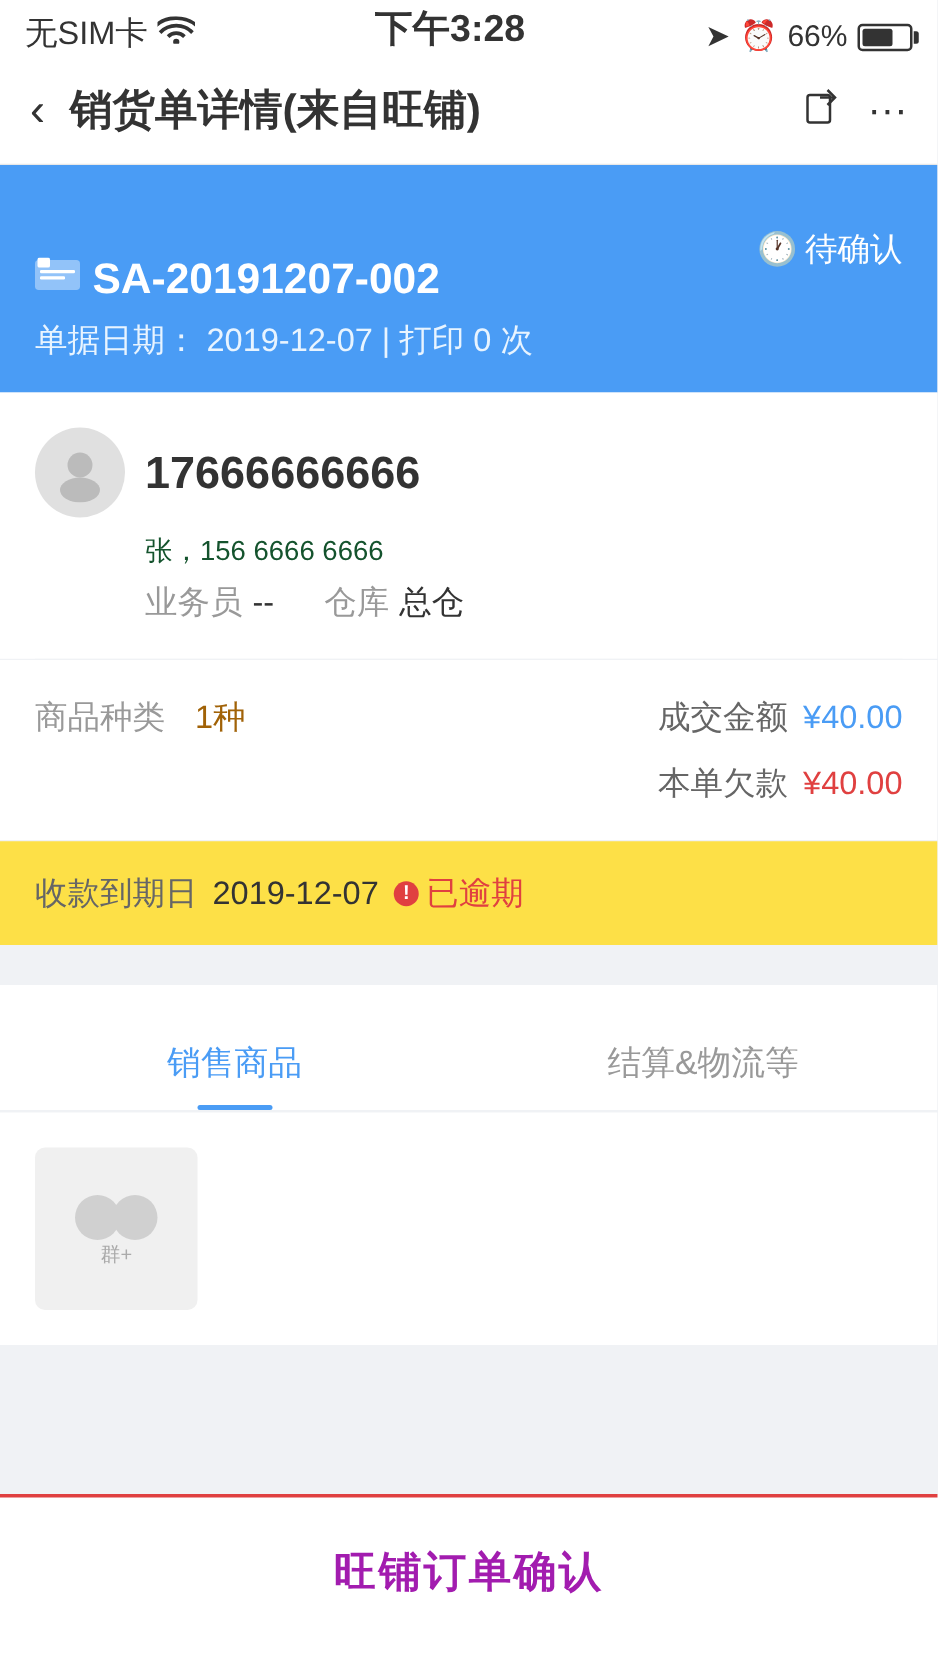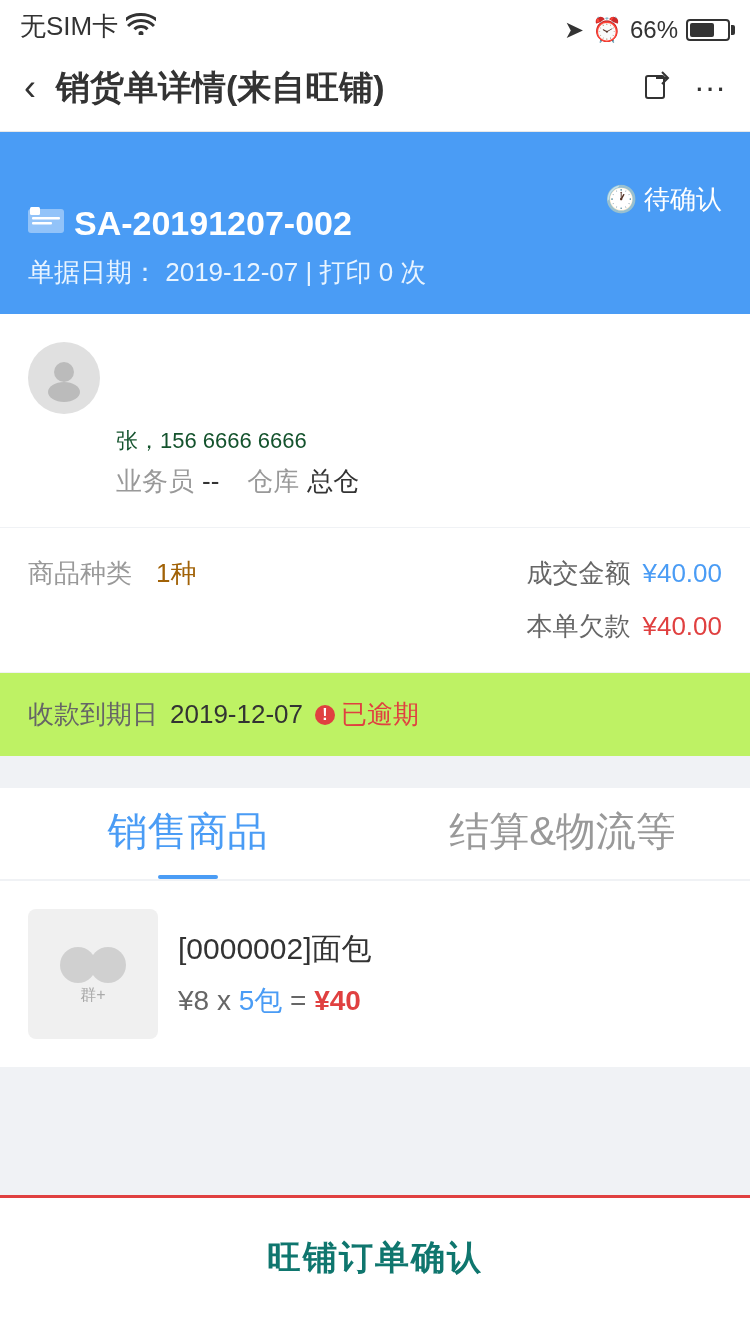--- a/index.html
+++ b/index.html
@@ -166,21 +166,21 @@
     }
     .customer-info-row {
       font-size: 22px;
       color: #14532d;
       margin-bottom: 8px;
       padding-left: 88px;
     }
     .customer-meta-row {
       display: flex;
       align-items: center;
-      gap: 28px;
+      gap: 40px;
       padding-left: 88px;
       margin-top: 0;
     }
     .meta-item {
       font-size: 26px;
       color: #666;
       display: flex;
       align-items: center;
       gap: 8px;
     }
@@ -245,21 +245,21 @@
       color: #4a9cf5;
       font-weight: 500;
     }
     .amount-value-red {
       color: #e04040;
       font-weight: 500;
     }
 
     
     .due-date-card {
-      background: #bef264;
+      background: #fde047;
       padding: 24px 28px;
       display: flex;
       align-items: center;
       gap: 12px;
       font-size: 26px;
       color: #666;
     }
     .due-date-label {
       color: #666;
     }
@@ -288,22 +288,22 @@
 
     
     .tabs-bar {
       background: #fff;
       display: flex;
       margin-top: 16px;
     }
     .tab-item {
       flex: 1;
       text-align: center;
-      padding: 16px 0 20px;
-      font-size: 40px;
+      padding: 44px 0 20px;
+      font-size: 27px;
       color: #999;
       cursor: pointer;
       position: relative;
     }
     .tab-item.active {
       color: #4a9cf5;
     }
     .tab-item.active::after {
       content: '';
       position: absolute;
@@ -382,39 +382,40 @@
       background: #fff;
       padding: 16px 28px 32px;
       border-top: 3px solid #e04040;
     }
     .confirm-btn {
       width: 100%;
       height: 88px;
       background: #fff;
       border: none;
       font-size: 34px;
-      color: #0f766e;
+      color: #a21caf;
       font-weight: 600;
       cursor: pointer;
       letter-spacing: 2px;
       text-align: center;
     }
   </style>
 </head>
 <body>
 
 <div class="status-bar">
   <div class="status-bar-left">
     <span>无SIM卡</span>
     <span>
       <svg width="30" height="22" viewBox="0 0 30 22">
           <path d="M15 18a2.5 2.5 0 1 1 0 5 2.5 2.5 0 0 1 0-5zm0-6c3 0 5.7 1.2 7.6 3.2l-2.1 2.1A7.5 7.5 0 0 0 15 15a7.5 7.5 0 0 0-5.5 2.3l-2.1-2.1A10.5 10.5 0 0 1 15 12zm0-6C20.5 6 25.4 8.3 29 12l-2.1 2.1A16.5 16.5 0 0 0 15 9a16.5 16.5 0 0 0-11.9 5.1L1 12A19.5 19.5 0 0 1 15 6zm0-6C22.7 0 29.6 3.2 34.5 8.5L32.4 10.6A22.5 22.5 0 0 0 15 3 22.5 22.5 0 0 0-2.4 10.6L-4.5 8.5A25.5 25.5 0 0 1 15 0z" fill="#333"></path>
         </svg>
     </span>
   </div>
+  <div class="status-bar-center">下午3:28</div>
   <div class="status-bar-right">
     <span>➤</span>
     <span>⏰</span>
     <span>66%</span>
     <span class="battery-icon">
       <div class="battery-fill"></div>
     </span>
   </div>
 </div>
 
@@ -459,20 +460,21 @@
 </div>
 
 <div class="customer-card">
   <div class="customer-top">
     <div class="avatar">
       <svg width="48" height="48" viewBox="0 0 48 48" fill="#bbb">
         <circle cx="24" cy="18" r="10"></circle>
         <ellipse cx="24" cy="38" rx="16" ry="10"></ellipse>
       </svg>
     </div>
+    <div class="customer-phone">17666666666</div>
   </div>
   <div class="customer-info-row">张，156 6666 6666</div>
   <div class="customer-meta-row">
     <div class="meta-item">
       <span class="meta-label">业务员</span>
       <span class="meta-value">--</span>
     </div>
     <div class="meta-item">
       <span class="meta-label">仓库</span>
       <span class="meta-value">总仓</span>
@@ -523,26 +525,20 @@
   <div class="product-item">
     <div class="product-thumb">
       <div class="product-thumb-logo">
         <svg width="90" height="70" viewBox="0 0 90 70" fill="none">
           <circle cx="30" cy="30" r="18" fill="#d0d0d0"></circle>
           <circle cx="60" cy="30" r="18" fill="#d0d0d0"></circle>
           <text x="45" y="65" text-anchor="middle" font-size="16" fill="#aaa">群+</text>
         </svg>
       </div>
     </div>
-    <div class="product-info">
-      <div class="product-name">[0000002]面包</div>
-      <div class="product-price-row">
-        <span>¥8 x </span><span class="product-price-highlight">5包</span><span> = </span><span class="product-total">¥40</span>
-      </div>
-    </div>
   </div>
 </div>
 
 <div class="empty-area"></div>
 
 <div class="bottom-bar">
   <button class="confirm-btn">旺铺订单确认</button>
 </div>
 
 </body></html>

